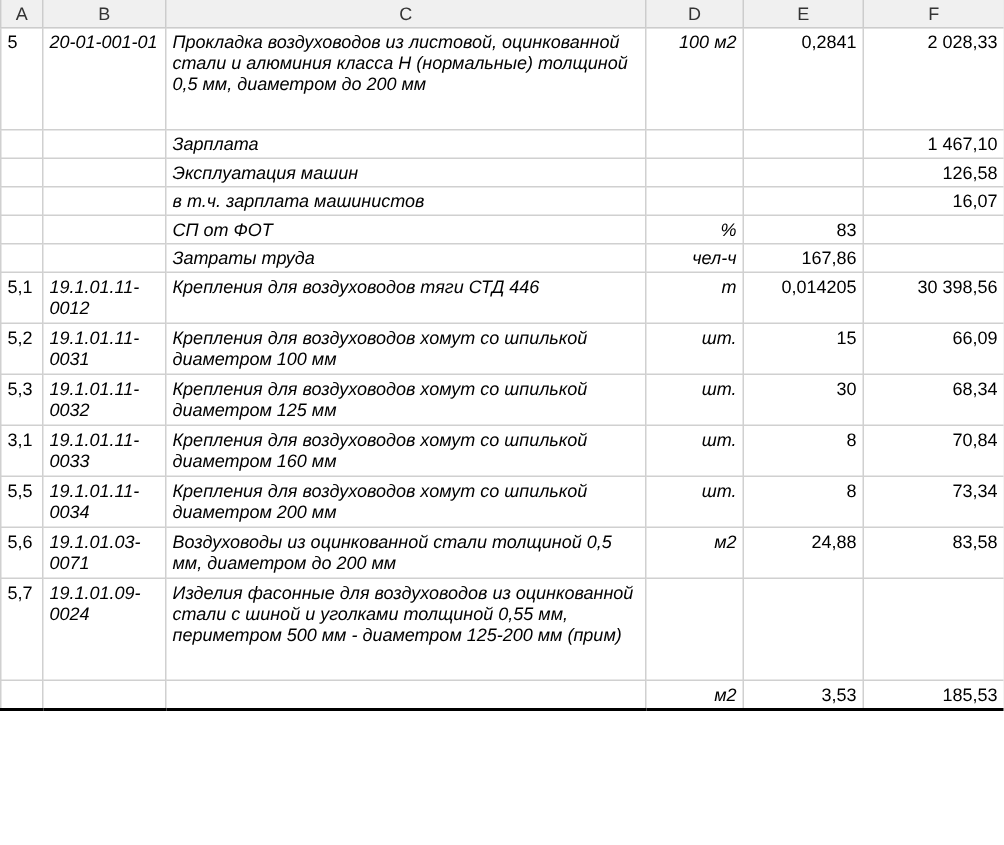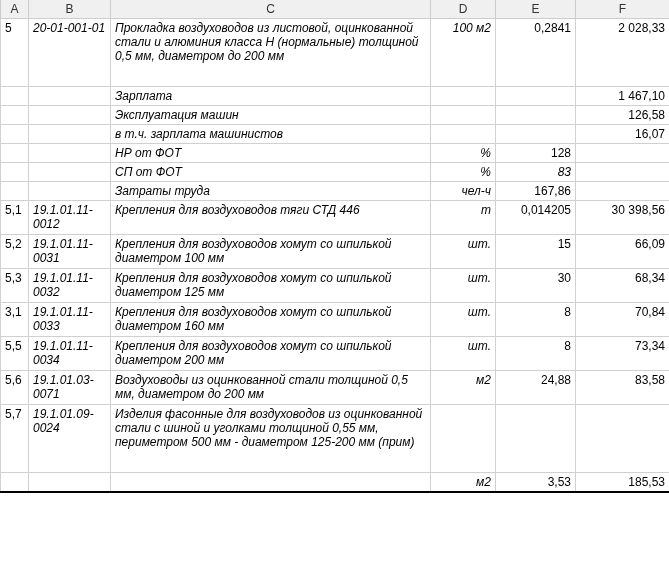--- a/index.html
+++ b/index.html
@@ -96,31 +96,23 @@
         <td class="txt" style="height: 17px;"></td>
         <td class="txt wrap" style="height: 17px;"></td>
         <td class="txt wrap" style="height: 17px;">в т.ч. зарплата машинистов</td>
         <td class="ital" style="height: 17px;"></td>
         <td class="num" style="height: 17px;"></td>
         <td class="num" style="height: 17px;">16,07</td>
       </tr>
       <tr>
         <td class="txt" style="height: 17px;"></td>
         <td class="txt wrap" style="height: 17px;"></td>
-        <td class="txt wrap" style="height: 17px;">НР от ФОТ</td>
-        <td class="ital" style="height: 17px;">%</td>
-        <td class="num" style="height: 17px;">128</td>
-        <td class="num" style="height: 17px;"></td>
-      </tr>
-      <tr>
-        <td class="txt" style="height: 17px;"></td>
-        <td class="txt wrap" style="height: 17px;"></td>
         <td class="txt wrap" style="height: 17px;">СП от ФОТ</td>
         <td class="ital" style="height: 17px;">%</td>
-        <td class="num" style="height: 17px; font-style: italic;">83</td>
+        <td class="num" style="height: 17px;">83</td>
         <td class="num" style="height: 17px;"></td>
       </tr>
       <tr>
         <td class="txt" style="height: 17px;"></td>
         <td class="txt wrap" style="height: 17px;"></td>
         <td class="txt wrap" style="height: 17px;">Затраты труда</td>
         <td class="ital" style="height: 17px;">чел-ч</td>
         <td class="num" style="height: 17px;">167,86</td>
         <td class="num" style="height: 17px;"></td>
       </tr>

